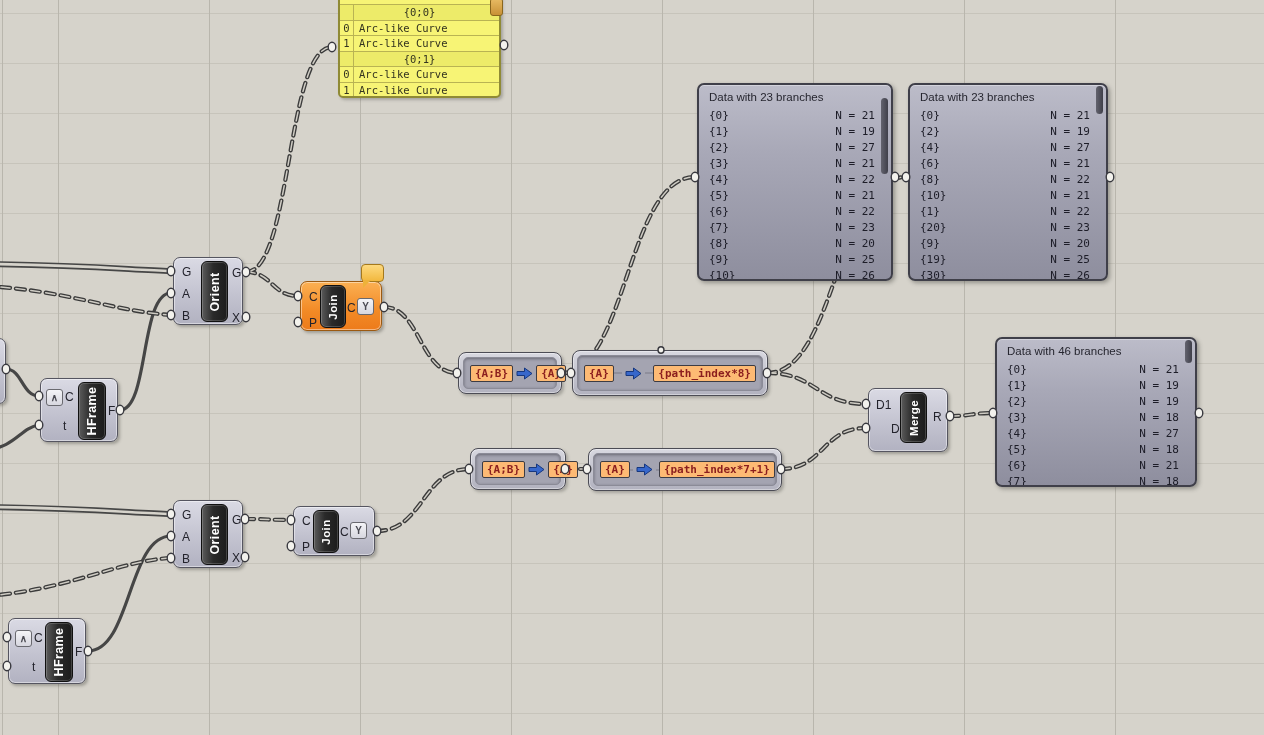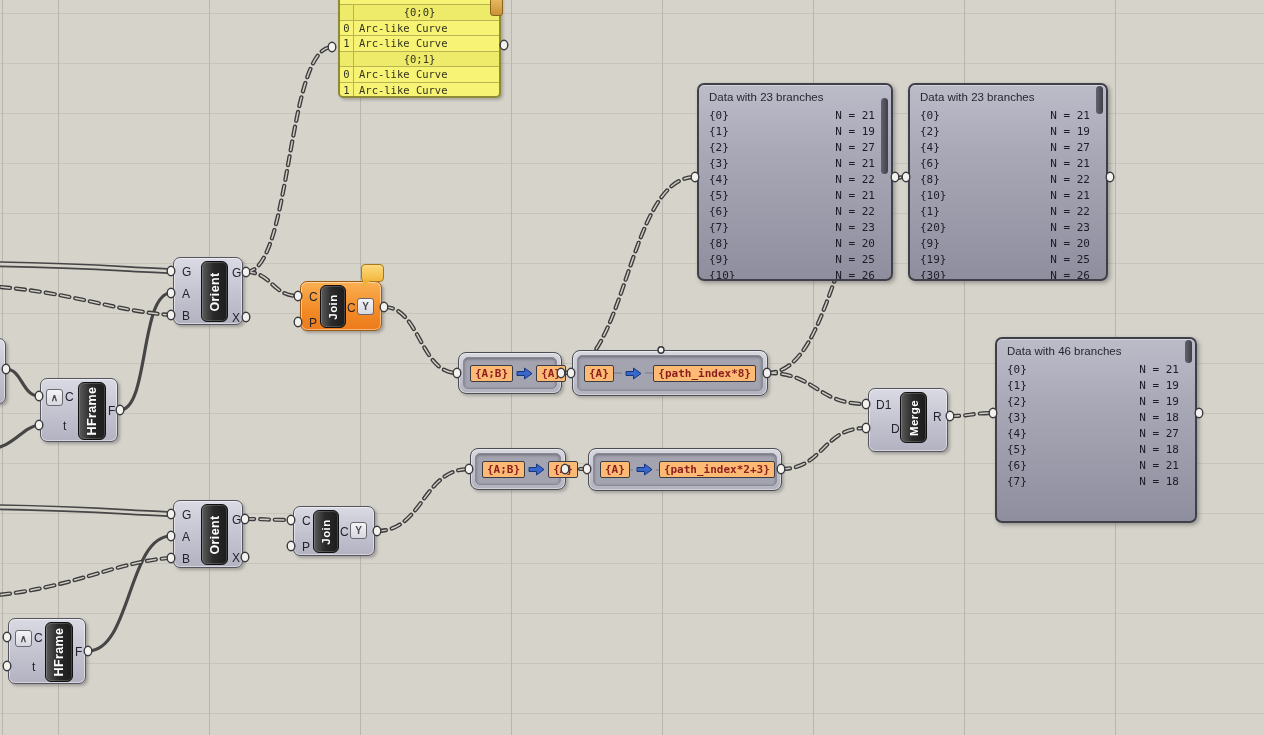--- a/index.html
+++ b/index.html
@@ -245,21 +245,21 @@
           <span>N = 25</span>
         </div>
       <div class="gp-row">
           <span>{30}</span>
           <span>N = 26</span>
         </div>
     </div>
     <div class="thumb" style="top:1px;height:28px"></div>
   </div>
 
-  <div class="gpanel" style="left:995px;top:337px;width:202px;height:186px">
+  <div class="gpanel" style="left:995px;top:337px;width:202px;height:150px">
     <div class="gp-title">Data with 46 branches</div>
     <div class="gp-rows">
       <div class="gp-row">
           <span>{0}</span>
           <span>N = 21</span>
         </div>
       <div class="gp-row">
           <span>{1}</span>
           <span>N = 19</span>
         </div>
@@ -406,21 +406,21 @@
   </div>
 
   <div class="expr" style="left:588px;top:448px;width:194px;height:43px">
     <div class="expr-inner">
       <span class="expr-box">{A}</span>
       <span class="expr-line"></span>
       <svg class="arrow" width="17" height="13" viewBox="0 0 17 13">
           <path d="M1 4.5 h7.5 V1 l7.5 5.5 -7.5 5.5 V8.5 H1 z" fill="#3767cb" stroke="#16377e" stroke-width="1"></path>
         </svg>
       <span class="expr-line"></span>
-      <span class="expr-box">{path_index*2+3}</span>
+      <span class="expr-box">{path_index*7+1}</span>
     </div>
   </div>
 
   <svg class="toplayer" width="1264" height="735">
     <ellipse class="port" cx="332" cy="47" rx="3.8" ry="4.8"></ellipse>
     <ellipse class="port" cx="504" cy="45" rx="3.8" ry="4.8"></ellipse>
     <ellipse class="port" cx="695" cy="177" rx="3.8" ry="4.8"></ellipse>
     <ellipse class="port" cx="895" cy="177" rx="3.8" ry="4.8"></ellipse>
     <ellipse class="port" cx="906" cy="177" rx="3.8" ry="4.8"></ellipse>
     <ellipse class="port" cx="1110" cy="177" rx="3.8" ry="4.8"></ellipse>

